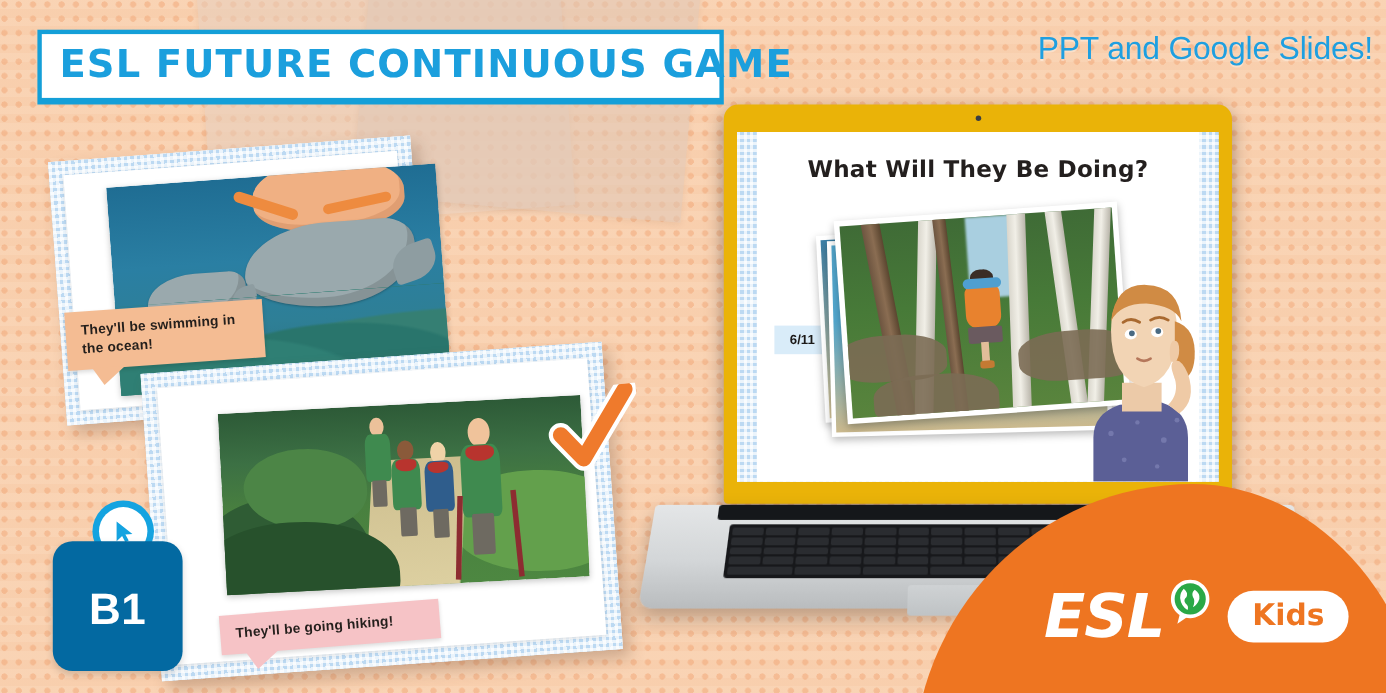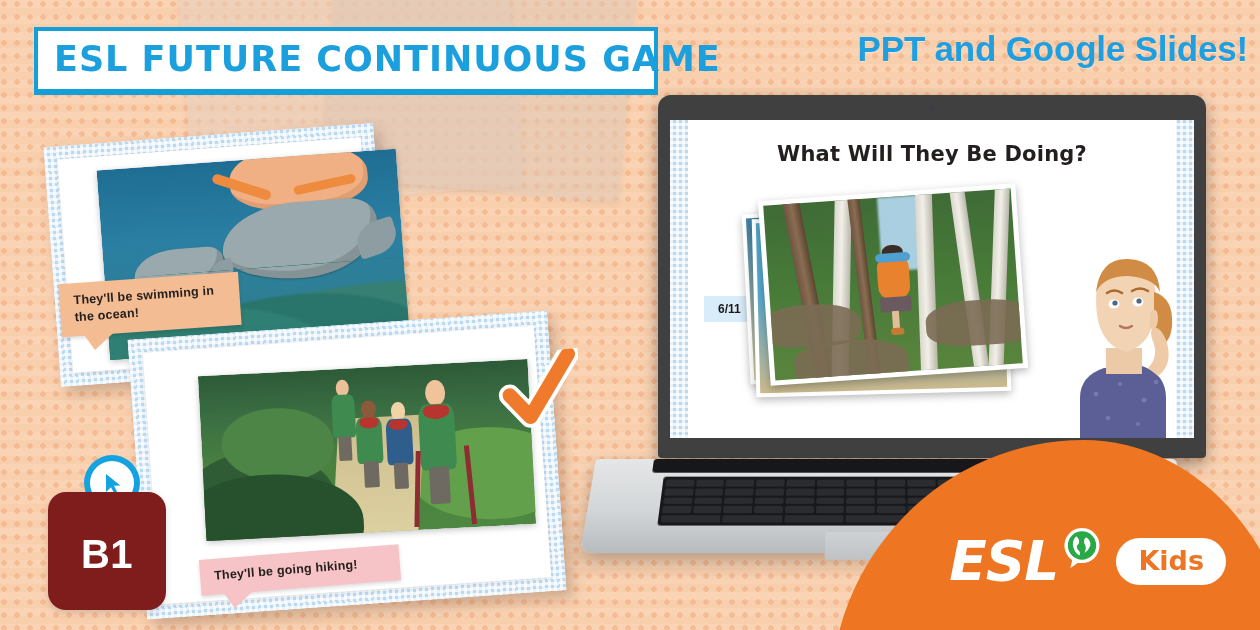--- a/index.html
+++ b/index.html
@@ -200,33 +200,33 @@
     letter-spacing:1px;
     padding:11px 16px 12px 16px;
     font-family:"DejaVu Sans", sans-serif;
     white-space:nowrap;
   }
 
   
   #ppt-text{
     position:absolute; right:12px; top:29px;
     color:#1f9fe0;
-    font-weight:bold;
-    font-size:35px;
+    font-weight:normal;
+    font-size:29px;
     letter-spacing:-.2px;
     font-family:"Liberation Sans", sans-serif;
     text-shadow:0 1px 0 rgba(255,255,255,.35);
     z-index:30;
     white-space:nowrap;
   }
 
   
   #level-badge{
     position:absolute; left:48px; top:492px; width:118px; height:118px;
-    background:#7f1d1d;
+    background:#0369a1;
     border-radius:18px;
     z-index:28;
     box-shadow:0 3px 7px rgba(0,0,0,.14);
   }
   #level-badge .label{
     position:absolute; left:0; right:0; top:40px;
     text-align:center;
     color:#ffffff;
     font-weight:bold;
     font-size:40px;
@@ -241,22 +241,22 @@
     display:flex; align-items:center; justify-content:center;
   }
   #cursor-bubble .disc{
     width:44px;height:44px;border-radius:50%;background:#fff;
     display:flex;align-items:center;justify-content:center;
   }
 
   
   #laptop{ position:absolute; left:596px; top:95px; width:580px; height:470px; z-index:20; }
   #laptop-lid{
-    position:absolute; left:62px; top:0; width:548px; height:363px;
-    background:#404040;
+    position:absolute; left:62px; top:0; width:462px; height:363px;
+    background:#eab308;
     border-radius:13px 13px 4px 4px;
     box-shadow:0 6px 16px rgba(0,0,0,.35);
   }
   #laptop-camera{
     position:absolute; left:50%; top:10px; width:5px;height:5px; margin-left:-2.5px;
     border-radius:50%; background:#3a3e45;
   }
   #laptop-screen{
     position:absolute; left:12px; top:25px; right:12px; bottom:20px;
     background:#bcd9f2;

